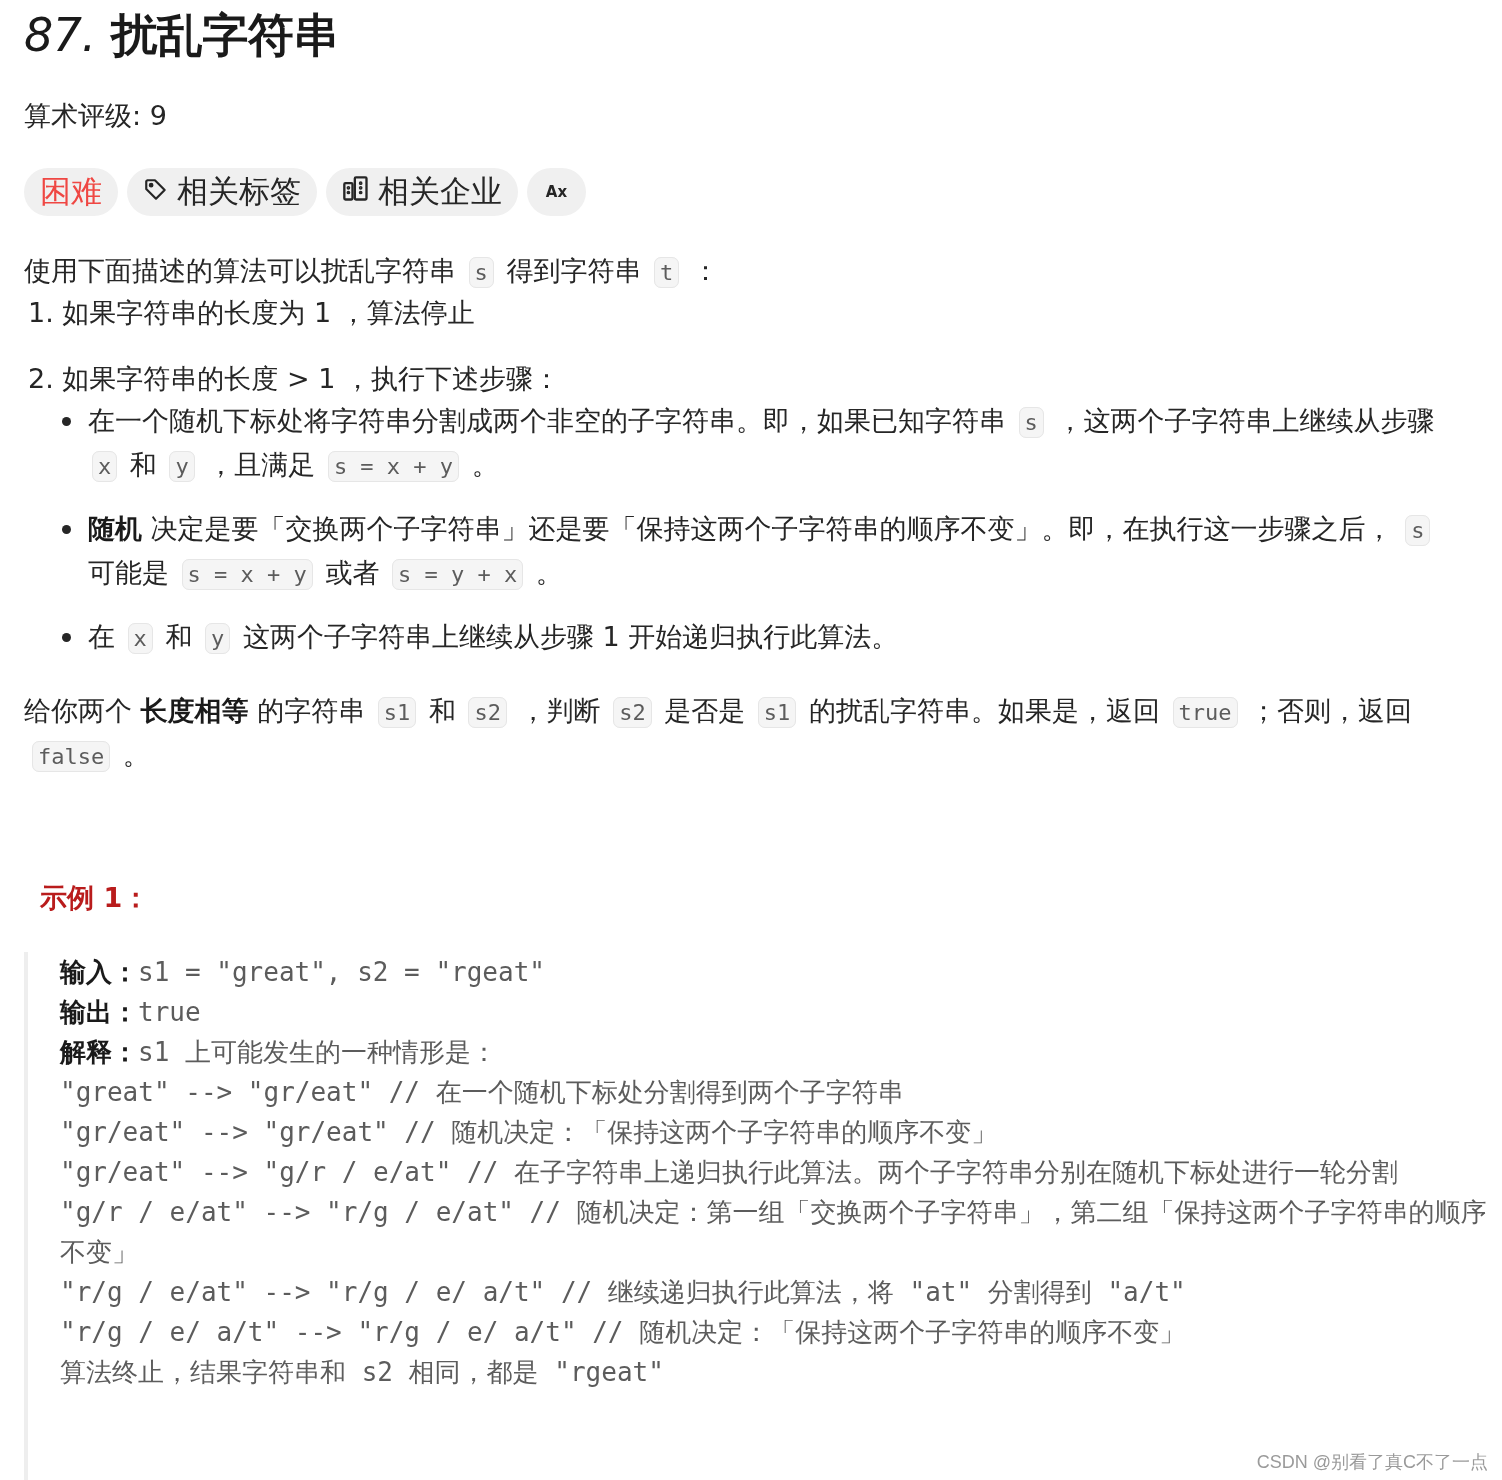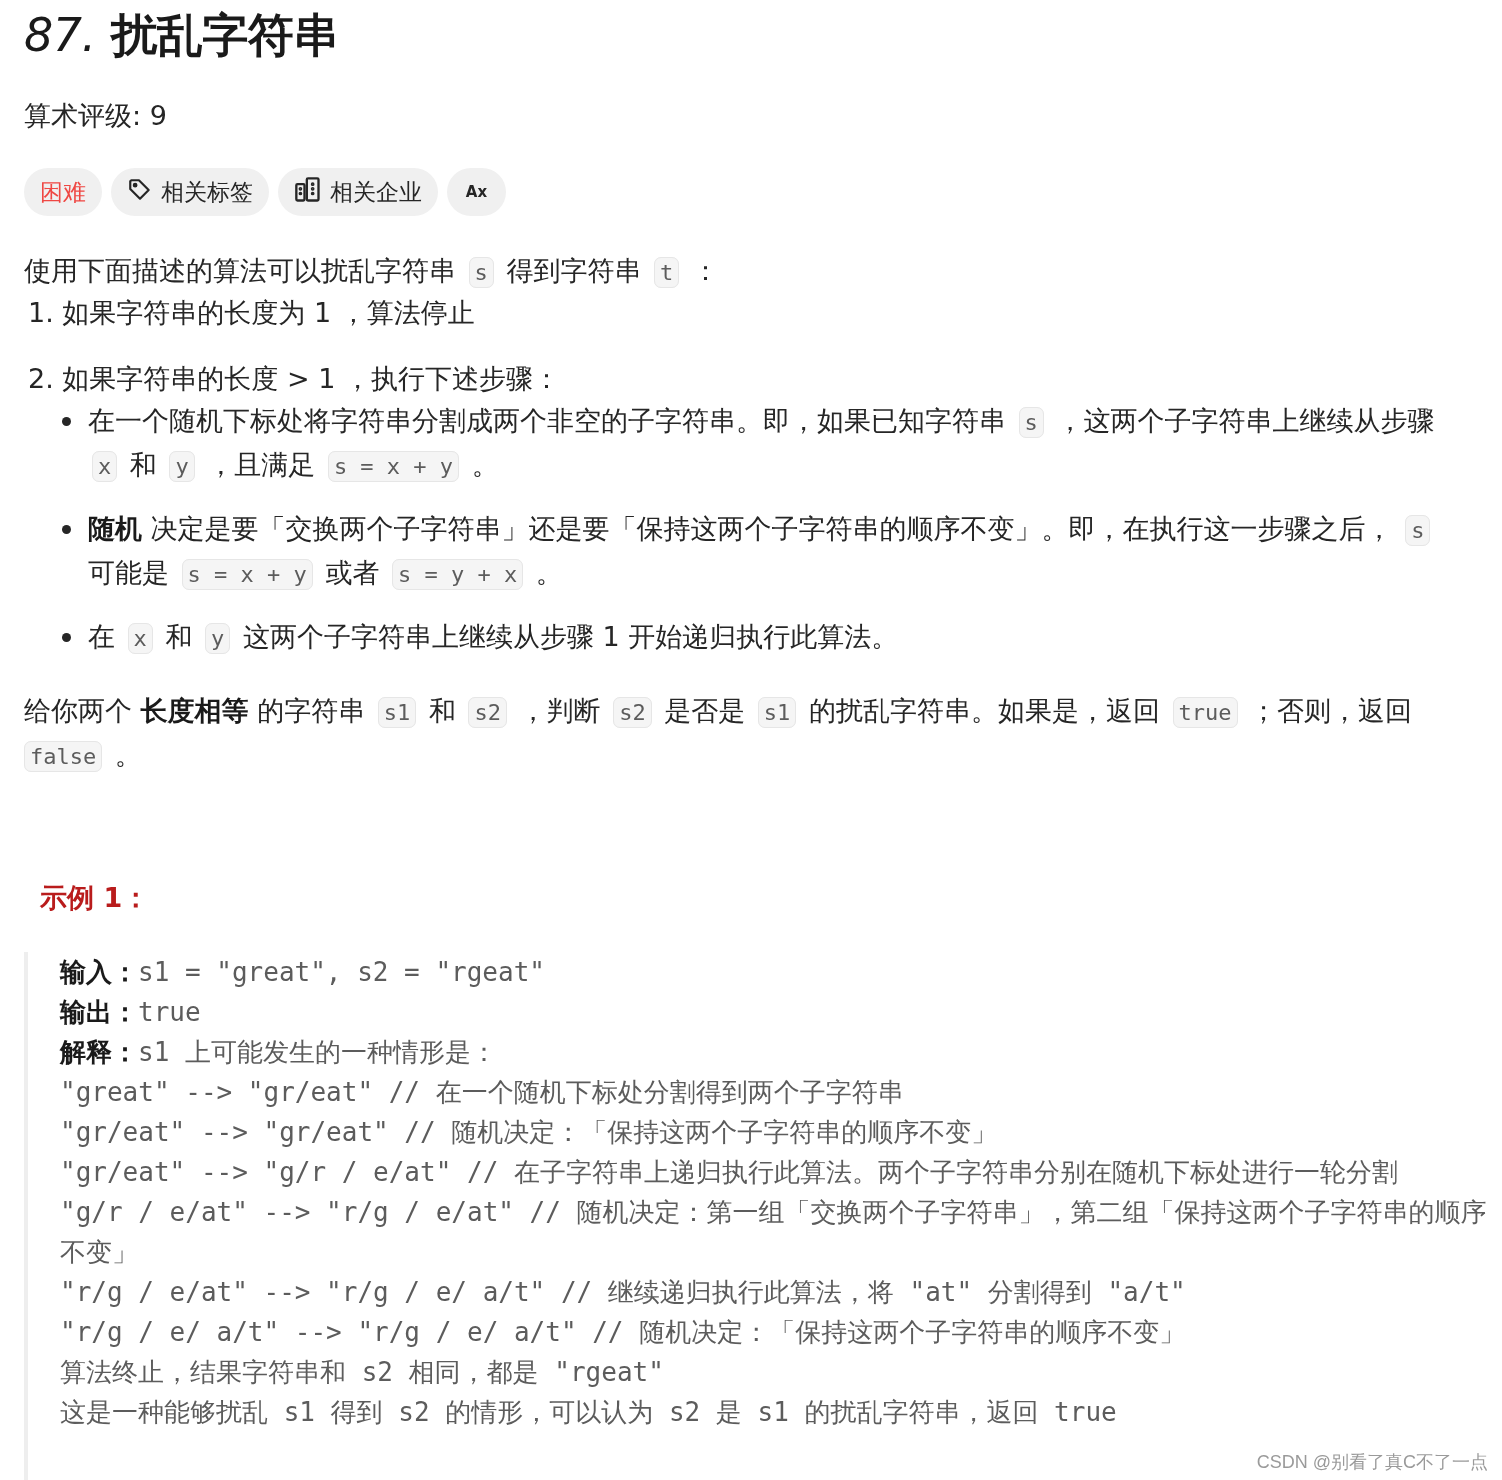--- a/index.html
+++ b/index.html
@@ -12,21 +12,21 @@
   .title {
     position: absolute; left: 0; top: 4px; margin: 0;
     font-size: 46px; font-weight: bold; color: #1a1a1a; letter-spacing: -0.5px;
     line-height: 62px;
   }
   .title .num { font-weight: normal; font-style: italic; }
   .rating { position: absolute; left: 0; top: 98px; font-size: 27px; color: #262626; line-height: 36px; }
   .chips { position: absolute; left: 0; top: 168px; display: flex; gap: 9px; }
   .chip {
     height: 48px; border-radius: 24px; background: #f0f0f0;
-    display: flex; align-items: center; padding: 0 16px; font-size: 23px; color: #262626;
+    display: flex; align-items: center; padding: 0 16px; font-size: 31px; color: #262626;
     box-sizing: border-box; cursor: pointer;
   }
   .chip.difficulty { color: #ef4743; }
   .chip svg { margin-right: 8px; }
   .chip.translate { width: 59px; justify-content: center; padding: 0; font-weight: bold; font-size: 15px; }
   .text { font-size: 27px; line-height: 42px; color: #262626; }
   .code {
     font-family: "DejaVu Sans Mono", "Liberation Mono", monospace;
     font-size: 22px; color: #5c5c5c; background: #f5f5f5;
     border: 1px solid #e6e6e6; border-radius: 7px; padding: 2px 5px; margin: 0 4px;
@@ -149,34 +149,33 @@
     <span class="code">s1</span>
     <span>和</span>
     <span class="code">s2</span>
     <span>，判断</span>
     <span class="code">s2</span>
     <span>是否是</span>
     <span class="code">s1</span>
     <span>的扰乱字符串。如果是，返回</span>
     <span class="code">true</span>
     <span>；否则，返回</span>
-    <span class="code" style="margin-left:0">false</span>
+    <span class="code" style="margin-left:8px">false</span>
     <span>。</span>
   </div>
 
   <div class="example-title">示例 1：</div>
 
   <div class="example-block">
     <div class="ex-line"><span class="lbl">输入：</span><span>s1 = "great", s2 = "rgeat"</span></div>
     <div class="ex-line"><span class="lbl">输出：</span><span>true</span></div>
     <div class="ex-line"><span class="lbl">解释：</span><span>s1 上可能发生的一种情形是：</span></div>
     <div class="ex-line">"great" --&gt; "gr/eat" // 在一个随机下标处分割得到两个子字符串</div>
     <div class="ex-line">"gr/eat" --&gt; "gr/eat" // 随机决定：「保持这两个子字符串的顺序不变」</div>
     <div class="ex-line">"gr/eat" --&gt; "g/r / e/at" // 在子字符串上递归执行此算法。两个子字符串分别在随机下标处进行一轮分割</div>
     <div class="ex-line">"g/r / e/at" --&gt; "r/g / e/at" // 随机决定：第一组「交换两个子字符串」，第二组「保持这两个子字符串的顺序不变」</div>
     <div class="ex-line">"r/g / e/at" --&gt; "r/g / e/ a/t" // 继续递归执行此算法，将 "at" 分割得到 "a/t"</div>
     <div class="ex-line">"r/g / e/ a/t" --&gt; "r/g / e/ a/t" // 随机决定：「保持这两个子字符串的顺序不变」</div>
     <div class="ex-line">算法终止，结果字符串和 s2 相同，都是 "rgeat"</div>
-    <div class="ex-line">这是一种能够扰乱 s1 得到 s2 的情形，可以认为 s2 是 s1 的扰乱字符串，返回 true</div>
   </div>
 </div>
 
 <div class="watermark">CSDN @别看了真C不了一点</div>
 
 </body></html>

